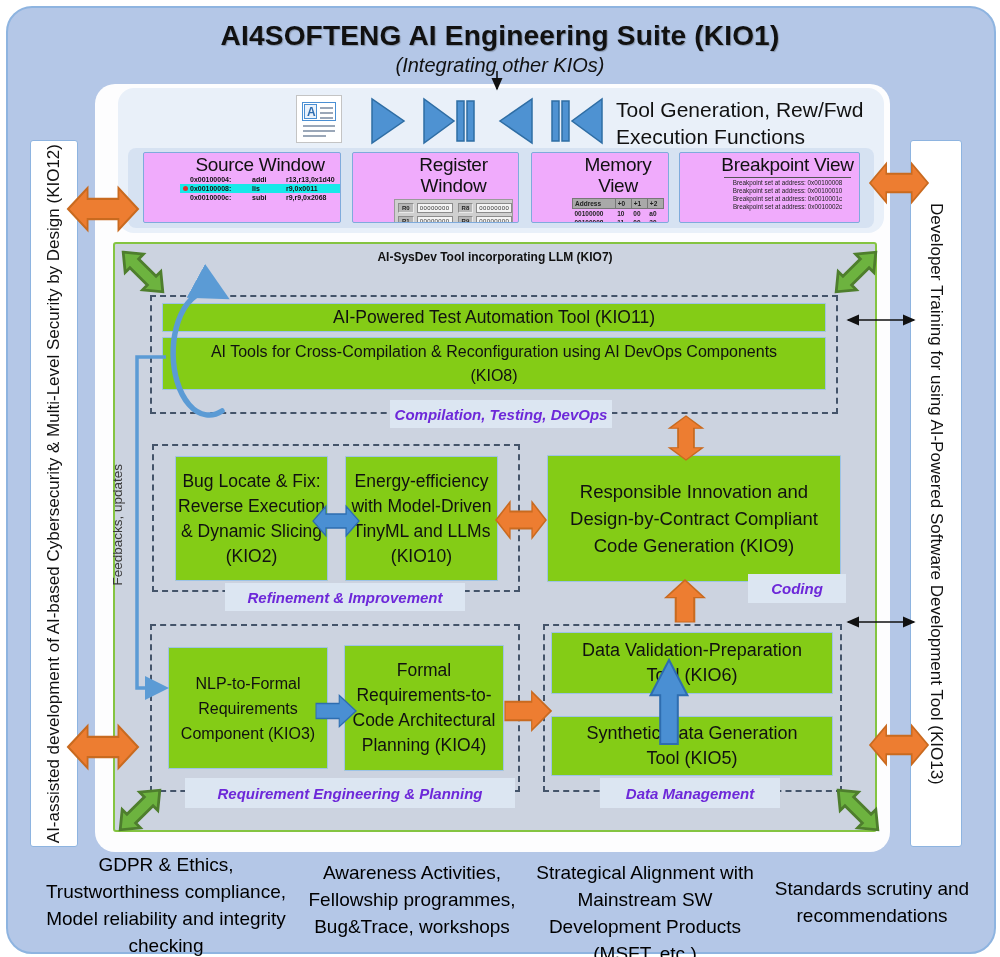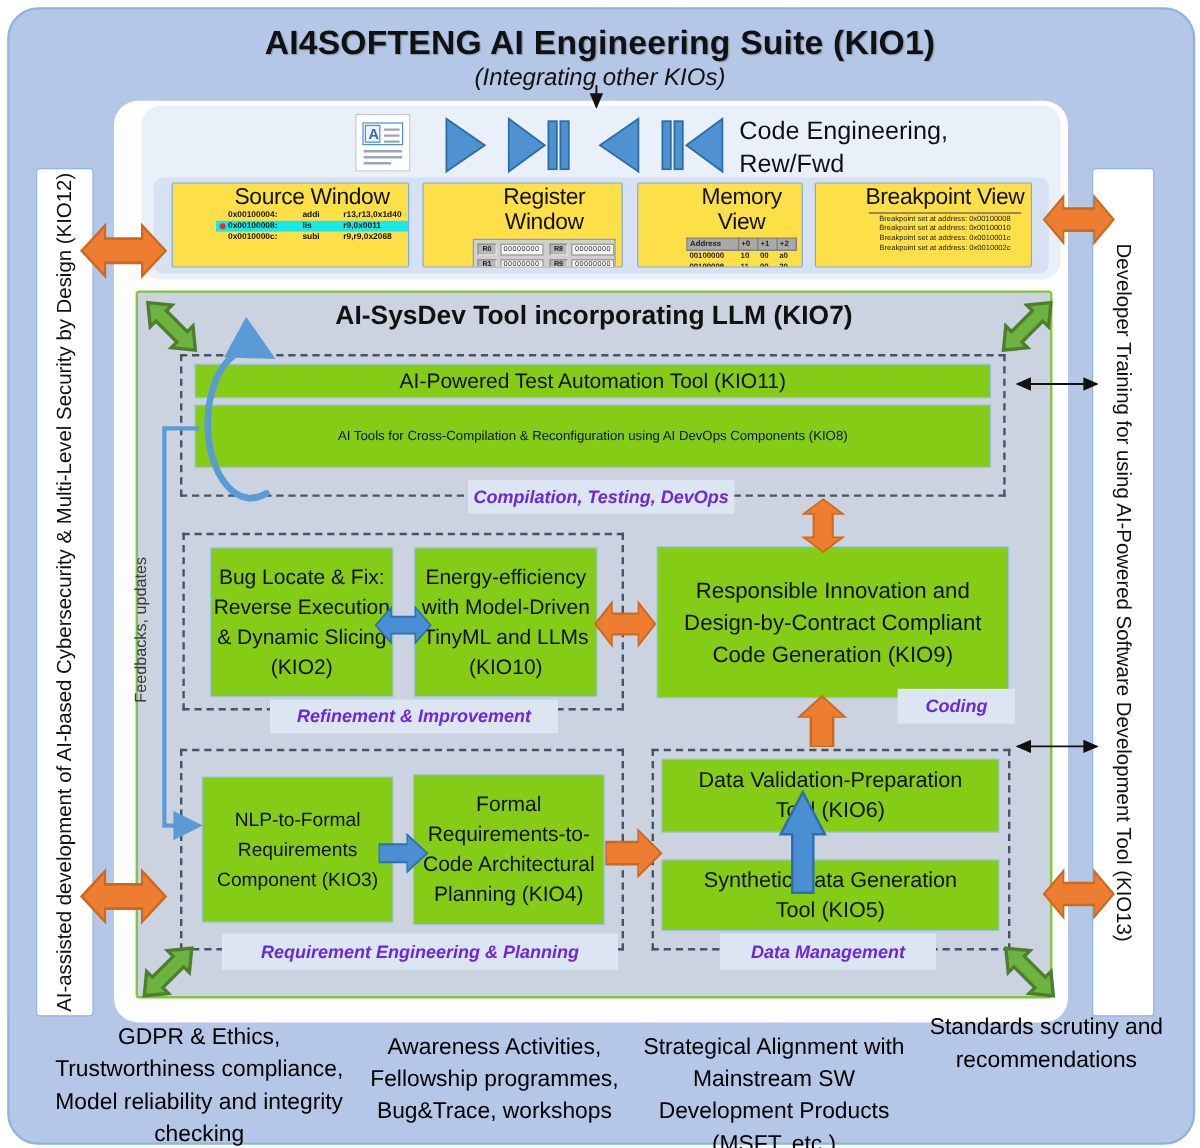--- a/index.html
+++ b/index.html
@@ -5,21 +5,21 @@
   html,body{margin:0;padding:0;background:#fff;}
   .canvas{position:relative;width:1000px;height:957px;font-family:"Liberation Sans",sans-serif;color:#111;overflow:hidden;background:#fff;}
   .abs{position:absolute;}
   .outer{left:6px;top:6px;width:986px;height:944px;background:#b4c7e7;border:2px solid #8eb4e0;border-radius:26px;}
   .title{left:0;top:20px;width:1000px;text-align:center;font-size:28px;font-weight:bold;letter-spacing:.2px;text-shadow:1px 1px 1px rgba(0,0,0,.25);}
   .subtitle{left:0;top:54px;width:1000px;text-align:center;font-size:20px;font-style:italic;font-weight:500;}
   .content-white{left:95px;top:84px;width:795px;height:768px;background:#fdfdfe;border-radius:20px;}
   .gui-panel{left:118px;top:88px;width:766px;height:145px;background:#e9f0f9;border-radius:16px;}
   .gui-label{left:155px;top:102px;font-size:21px;font-weight:bold;letter-spacing:.5px;margin-top:44px;}
   .win-strip{left:128px;top:148px;width:746px;height:80px;background:#d6e2f2;border-radius:8px;}
-  .winbox{top:152px;height:71px;background:#fde047;border:1.5px solid #7fabdc;border-radius:2px;box-sizing:border-box;overflow:hidden;padding-left:36px;}
+  .winbox{top:152px;height:71px;background:#f0abfc;border:1.5px solid #7fabdc;border-radius:2px;box-sizing:border-box;overflow:hidden;padding-left:36px;}
   .win-title{text-align:center;font-size:19px;font-weight:500;letter-spacing:-.3px;line-height:21px;margin-top:1px;}
   .src{left:143px;width:198px;}
   .reg{left:352px;width:167px;}
   .mem{left:531px;width:138px;}
   .bpt{left:679px;width:181px;}
   .src-row{display:flex;align-items:center;font-size:7px;font-weight:bold;line-height:9px;padding:0 3px;white-space:nowrap;}
   .src-row .a{width:62px;} .src-row .o{width:34px;} .src-row .g{flex:1;}
   .src-row.hl{background:#17e9e9;}
   .bp-dot{display:inline-block;width:5px;height:5px;border-radius:50%;background:#e03030;margin-right:2px;}
   .bp-dot.blank{background:transparent;}
@@ -31,49 +31,49 @@
   .mem-table th{background:#a9a9a9;border:1px solid #777;padding:1px 2px;text-align:left;color:#222;}
   .mem-table td{padding:1px 2px;text-align:left;color:#222;}
   .bp-line{font-size:6.3px;line-height:8px;text-align:center;color:#222;white-space:nowrap;}
   .bp-sep{margin:2px 8px 1px 8px;border-top:1px solid #555;}
   .sidebar{background:#fff;border:1.5px solid #8eb4e0;border-radius:3px;box-sizing:border-box;display:flex;align-items:center;justify-content:center;text-align:center;}
   .leftbar{left:30px;top:140px;width:48px;height:707px;}
   .leftbar .vtext{writing-mode:vertical-rl;transform:rotate(180deg);font-size:17px;line-height:22px;}
   .rightbar{left:910px;top:140px;width:52px;height:707px;}
   .rightbar .vtext{writing-mode:vertical-rl;font-size:17px;line-height:22px;}
   .kio7{left:113px;top:242px;width:764px;height:590px;background:#ccd3e0;border:2.5px solid #84c441;border-radius:3px;box-sizing:border-box;}
-  .kio7-title{left:113px;top:250px;width:764px;text-align:center;font-size:22px;font-weight:bold;}
+  .kio7-title{left:113px;top:250px;width:764px;text-align:center;font-size:12px;font-weight:bold;}
   .dashed{border:2px dashed #44546a;box-sizing:border-box;}
   .dashA{left:150px;top:295px;width:688px;height:119px;}
   .dashB{left:152px;top:444px;width:368px;height:148px;}
   .dashC{left:150px;top:624px;width:370px;height:168px;}
   .dashD{left:543px;top:624px;width:299px;height:168px;}
   .kbox{background:#84cc16;border:1.5px solid #9dc3e6;box-sizing:border-box;display:flex;align-items:center;justify-content:center;text-align:center;border-radius:1px;}
   .kio11{left:162px;top:303px;width:664px;height:29px;font-size:17.5px;}
-  .kio8{left:162px;top:337px;width:664px;height:53px;font-size:11px;line-height:24px;padding:0 29px;}
+  .kio8{left:162px;top:337px;width:664px;height:53px;font-size:16px;line-height:24px;padding:0 29px;}
   .kio2{left:175px;top:456px;width:153px;height:125px;font-size:17.5px;line-height:25px;padding:0 2px;}
   .kio10{left:345px;top:456px;width:153px;height:125px;font-size:17.5px;line-height:25px;padding:0 2px;}
   .kio9{left:547px;top:455px;width:294px;height:127px;font-size:18.5px;line-height:27px;padding:0 14px;}
   .kio3{left:168px;top:647px;width:160px;height:122px;font-size:16px;line-height:25px;padding:0 8px;}
   .kio4{left:344px;top:645px;width:160px;height:126px;font-size:17.5px;line-height:25px;padding:0 4px;}
   .kio6{left:551px;top:632px;width:282px;height:62px;font-size:18px;line-height:25px;padding:0 20px;}
   .kio5{left:551px;top:716px;width:282px;height:60px;font-size:18px;line-height:25px;padding:0 20px;}
   .chip{background:#dce6f2;display:flex;align-items:center;justify-content:center;text-align:center;font-size:15px;font-style:italic;font-weight:600;color:#6d28d9;box-sizing:border-box;}
   .chipA{left:390px;top:400px;width:222px;height:28px;}
   .chipB{left:225px;top:583px;width:240px;height:28px;}
   .chipCoding{left:748px;top:574px;width:98px;height:29px;}
   .chipC{left:185px;top:778px;width:330px;height:30px;}
   .chipD{left:600px;top:778px;width:180px;height:30px;}
   .feedback{left:106px;top:420px;width:22px;height:210px;display:flex;align-items:center;justify-content:center;}
   .feedback span{writing-mode:vertical-rl;transform:rotate(180deg);font-size:13.5px;color:#3a3a3a;white-space:nowrap;}
   .note{text-align:center;font-size:19px;line-height:1.42;color:#000000;}
   .note1{left:38px;top:852px;width:256px;}
   .note2{left:300px;top:860px;width:224px;}
   .note3{left:522px;top:860px;width:246px;}
-  .note4{left:772px;top:844px;width:200px;}
+  .note4{left:772px;top:876px;width:200px;}
   .overlay{left:0;top:0;width:1000px;height:957px;pointer-events:none;}
 </style>
 </head>
 <body>
 
 <div class="canvas">
   <div class="abs outer"></div>
 
   <div class="abs title">AI4SOFTENG AI Engineering Suite (KIO1)</div>
   <div class="abs subtitle">(Integrating other KIOs)</div>
@@ -107,21 +107,21 @@
       <polygon points="172,4 172,48 140,26"></polygon>
       <g>
         <rect x="192" y="6" width="7" height="40"></rect>
         <rect x="202" y="6" width="7" height="40"></rect>
         <polygon points="242,4 242,48 212,26"></polygon>
       </g>
     </g>
   </svg>
 
   <div class="abs" style="left:616px;top:96px;width:266px;font-size:21px;line-height:27px;">
-    <div>Code Engineering, Rew/Fwd</div>
+    <div>Tool Generation, Rew/Fwd</div>
     <div>Execution Functions</div>
   </div>
 
   <div class="abs win-strip"></div>
 
   <div class="abs winbox src">
     <div class="win-title">Source Window</div>
     <div class="src-row">
       <span class="bp-dot blank"></span>
       <span class="a">0x00100004:</span>

